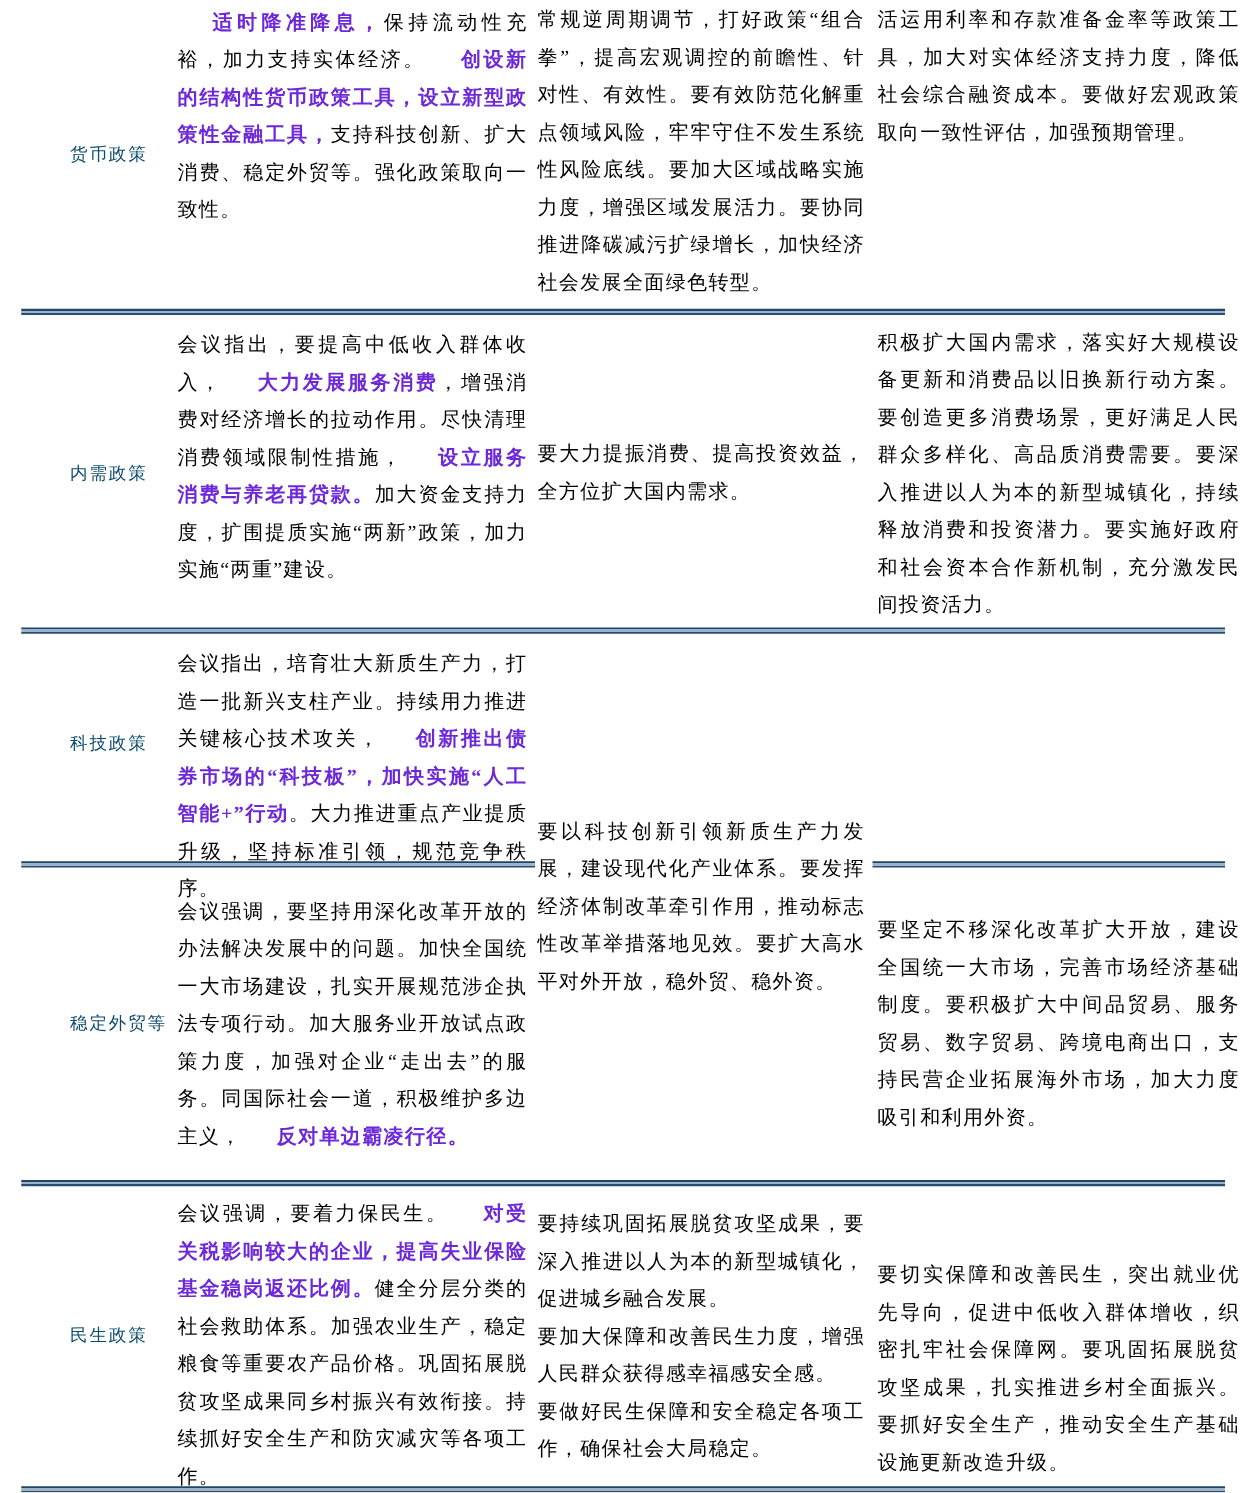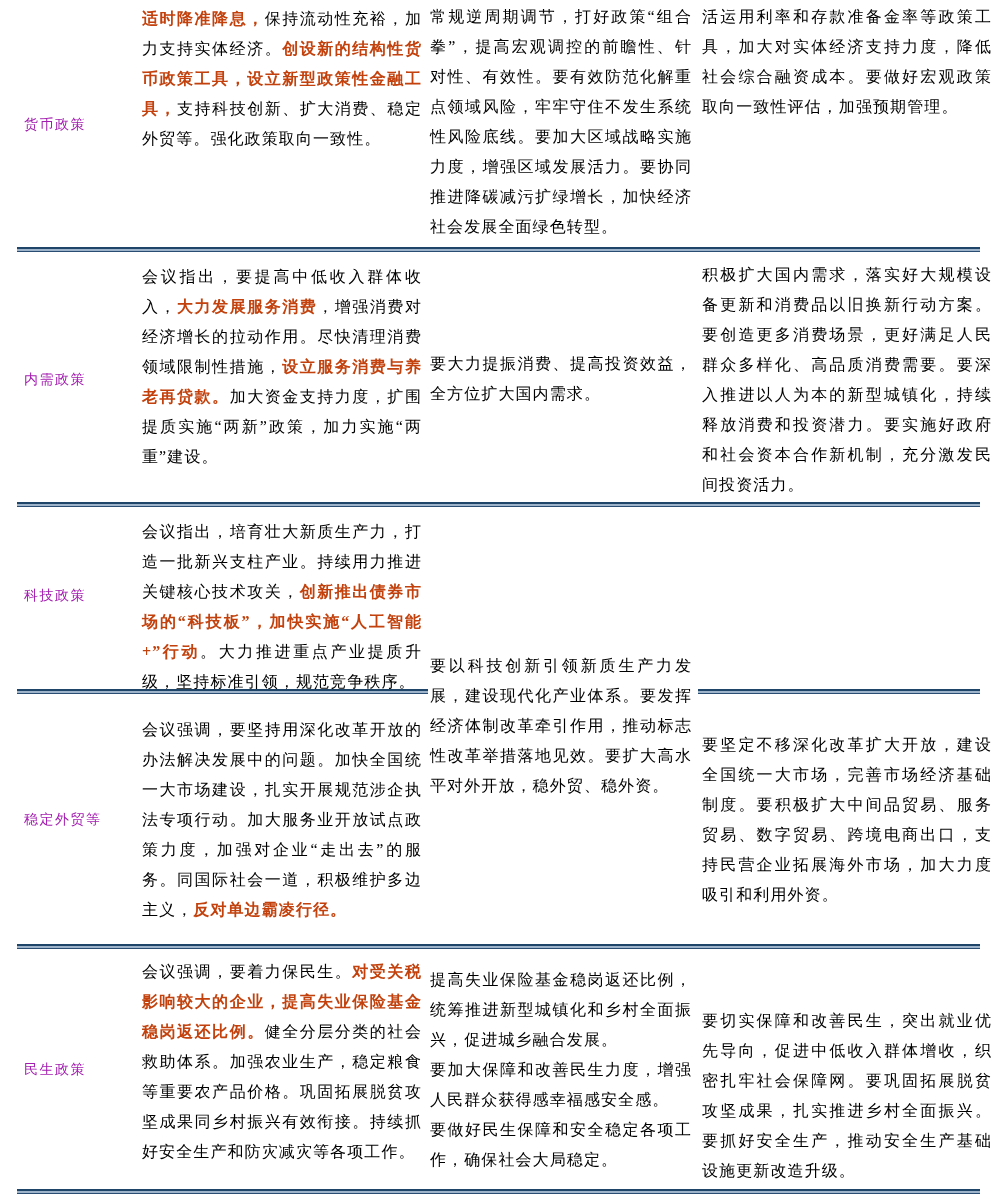--- a/index.html
+++ b/index.html
@@ -1,22 +1,22 @@
 <!DOCTYPE html>
 <html><head>
 <meta charset="utf-8">
 <style>
   html,body{margin:0;padding:0;background:#ffffff;}
   body{font-family:"Liberation Serif","DejaVu Serif",serif;}
   .doc{position:relative;width:998px;height:1194px;background:#ffffff;overflow:hidden;}
   .cell{position:absolute;display:flex;flex-direction:column;box-sizing:border-box;}
   .vc{justify-content:center;}
   .t{margin:0;font-size:16px;line-height:30px;color:#000000;text-align:justify;letter-spacing:1.1px;}
-  .red{color:#c2410c;font-weight:bold;}
-  .label{position:absolute;left:24px;width:110px;font-size:14px;line-height:20px;color:#a21caf;letter-spacing:1.5px;white-space:nowrap;}
+  .red{color:#6d28d9;font-weight:bold;margin-left:28px;}
+  .label{position:absolute;left:56px;width:110px;font-size:14px;line-height:20px;color:#0c4a6e;letter-spacing:1.5px;white-space:nowrap;}
   .divider{position:absolute;height:5px;
     background:linear-gradient(to bottom,#1f4568 0px,#1f4568 1.5px,#9db3ca 1.5px,#9db3ca 3.5px,#2a4e73 3.5px,#2a4e73 5px);}
   .c1{left:142px;width:280px;}
   .c2{left:430px;width:262px;}
   .c3{left:702px;width:290px;}
 </style>
 </head>
 <body>
 
 <div class="doc">
@@ -68,21 +68,21 @@
   <div class="cell c3 vc" style="top:696px;height:247px">
     <p class="t">要坚定不移深化改革扩大开放，建设全国统一大市场，完善市场经济基础制度。要积极扩大中间品贸易、服务贸易、数字贸易、跨境电商出口，支持民营企业拓展海外市场，加大力度吸引和利用外资。</p>
   </div>
 
   <div class="divider" style="top:944px;left:17px;width:963px"></div>
 
   <div class="cell c1" style="top:951px;height:240px;padding-top:6px">
     <p class="t"><span>会议强调，要着力保民生。</span><span class="red">对受关税影响较大的企业，提高失业保险基金稳岗返还比例。</span><span>健全分层分类的社会救助体系。加强农业生产，稳定粮食等重要农产品价格。巩固拓展脱贫攻坚成果同乡村振兴有效衔接。持续抓好安全生产和防灾减灾等各项工作。</span></p>
   </div>
   <div class="cell c2 vc" style="top:949px;height:242px">
-    <p class="t">提高失业保险基金稳岗返还比例，统筹推进新型城镇化和乡村全面振兴，促进城乡融合发展。</p>
+    <p class="t">要持续巩固拓展脱贫攻坚成果，要深入推进以人为本的新型城镇化，促进城乡融合发展。</p>
     <p class="t">要加大保障和改善民生力度，增强人民群众获得感幸福感安全感。</p>
     <p class="t">要做好民生保障和安全稳定各项工作，确保社会大局稳定。</p>
   </div>
   <div class="cell c3 vc" style="top:993px;height:206px">
     <p class="t">要切实保障和改善民生，突出就业优先导向，促进中低收入群体增收，织密扎牢社会保障网。要巩固拓展脱贫攻坚成果，扎实推进乡村全面振兴。要抓好安全生产，推动安全生产基础设施更新改造升级。</p>
   </div>
 
   <div class="divider" style="top:1189px;left:17px;width:963px"></div>
 
 </div>

